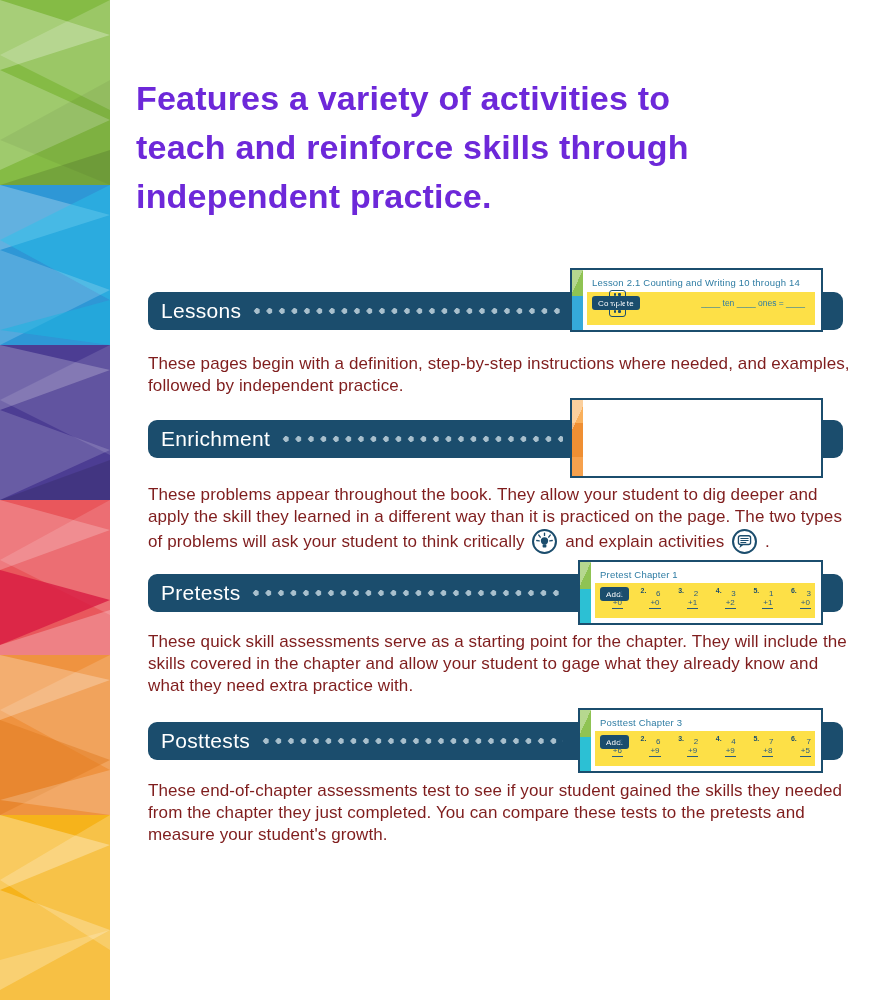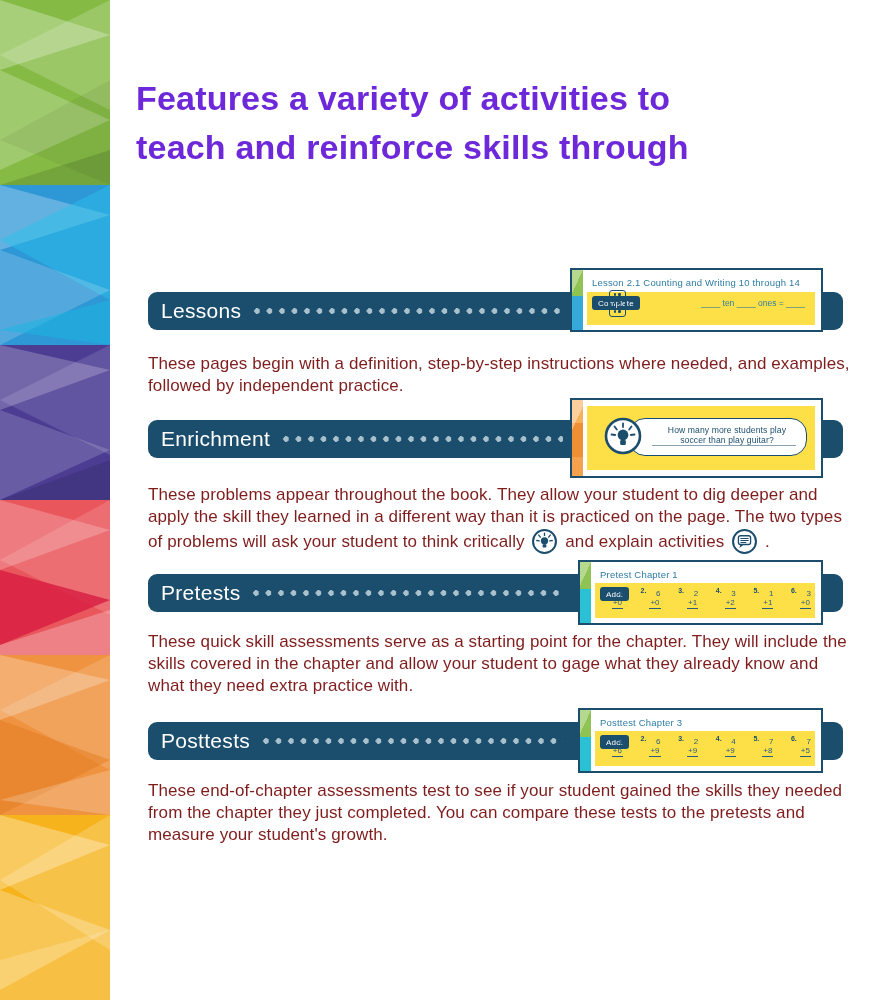--- a/index.html
+++ b/index.html
@@ -111,20 +111,21 @@
     <rect x="0" y="815" width="110" height="185" fill="#f6b31b"></rect>
     <polygon points="0,815 110,845 0,890" fill="#ffffff" opacity="0.3"></polygon>
     <polygon points="110,815 0,880 110,950" fill="#ffffff" opacity="0.2"></polygon>
     <polygon points="0,890 110,930 0,990" fill="#ffffff" opacity="0.25"></polygon>
     <polygon points="0,960 110,930 110,1000 0,1000" fill="#ffffff" opacity="0.18"></polygon>
   </svg>
 
   <div class="heading">
     <div>Features a variety of activities to</div>
     <div>teach and reinforce skills through</div>
+    <div>independent practice.</div>
   </div>
 
   <div class="banner" style="top:292px">
     <span class="banner-label">Lessons</span>
     <span class="banner-dots"></span>
   </div>
 
   <div class="card" style="left:570px;top:268px;width:253px;height:64px">
     <div class="card-strip strip-lesson"></div>
     <div class="card-title">Lesson 2.1 Counting and Writing 10 through 14</div>
@@ -151,38 +152,20 @@
 
   <div class="body-text" style="top:353px">These pages begin with a definition, step-by-step instructions where needed, and examples, followed by independent practice.</div>
 
   <div class="banner" style="top:420px">
     <span class="banner-label">Enrichment</span>
     <span class="banner-dots"></span>
   </div>
 
   <div class="card" style="left:570px;top:398px;width:253px;height:80px">
     <div class="card-strip strip-enrich"></div>
-    <div class="card-gray" style="top:6px;bottom:6px">
-      <div class="enrich-pill">
-        <div class="enrich-q">How many more students play soccer than play guitar?</div>
-        <div class="enrich-line"></div>
-      </div>
-      <svg class="bulb-circle" viewBox="0 0 40 40">
-        <circle cx="20" cy="20" r="17" fill="#ffffff" stroke="#1b4d6d" stroke-width="2.6"></circle>
-        <g stroke="#1b4d6d" stroke-width="1.8" stroke-linecap="round">
-          <line x1="20" y1="7.5" x2="20" y2="11"></line>
-          <line x1="11.5" y1="10.5" x2="13.8" y2="13.5"></line>
-          <line x1="28.5" y1="10.5" x2="26.2" y2="13.5"></line>
-          <line x1="8.5" y1="18.5" x2="12.2" y2="19"></line>
-          <line x1="31.5" y1="18.5" x2="27.8" y2="19"></line>
-        </g>
-        <circle cx="20" cy="19" r="5.4" fill="#1b4d6d"></circle>
-        <rect x="17.2" y="24" width="5.6" height="5" rx="1.2" fill="#1b4d6d"></rect>
-      </svg>
-    </div>
   </div>
 
   <div class="body-text" style="top:484px">
     <span>These problems appear throughout the book. They allow your student to dig deeper and apply the skill they learned in a different way than it is practiced on the page. The two types of problems will ask your student to think critically</span>
     <svg class="inline-icon" viewBox="0 0 40 40">
       <circle cx="20" cy="20" r="17" fill="#ffffff" stroke="#1b4d6d" stroke-width="3"></circle>
       <g stroke="#1b4d6d" stroke-width="2" stroke-linecap="round">
         <line x1="20" y1="7.5" x2="20" y2="11"></line>
         <line x1="11.5" y1="10.5" x2="13.8" y2="13.5"></line>
         <line x1="28.5" y1="10.5" x2="26.2" y2="13.5"></line>

